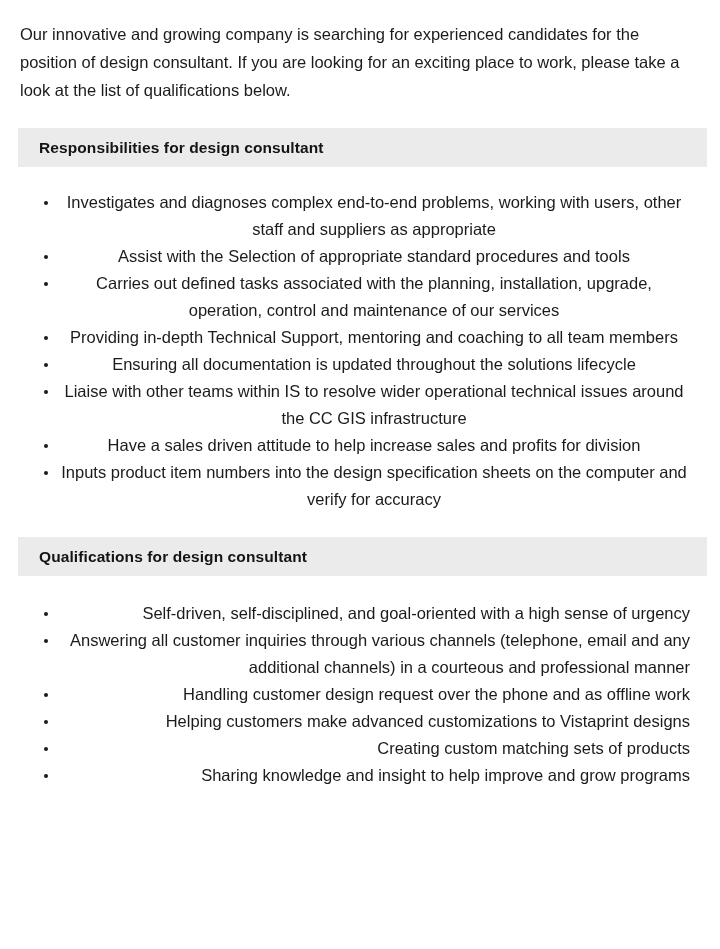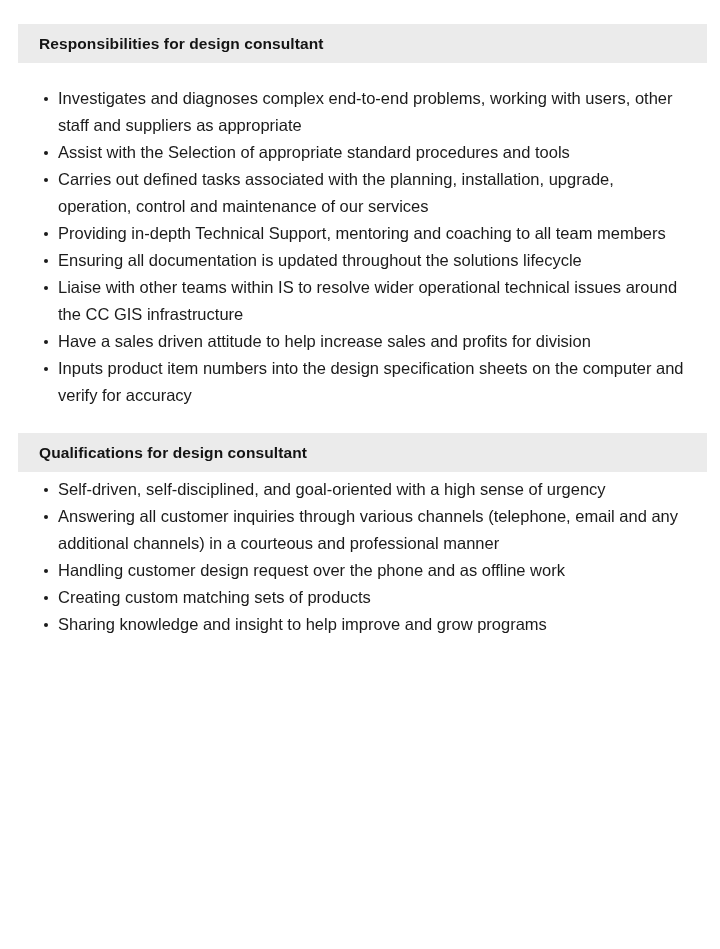--- a/index.html
+++ b/index.html
@@ -73,31 +73,34 @@
     position: absolute;
     left: 44px;
     top: 12px;
     width: 4px;
     height: 4px;
     border-radius: 50%;
     background: #1b1b1b;
   }
   .list-responsibilities {
     margin-top: 22px;
+    text-align: center;
   }
   .list-qualifications {
-    margin-top: 4px;
+    margin-top: 24px;
+    text-align: right;
   }
 </style>
 </head>
 <body>
 
 <div class="page">
 
 
+  <p class="intro">Our innovative and growing company is searching for experienced candidates for the position of design consultant. If you are looking for an exciting place to work, please take a look at the list of qualifications below.</p>
 
   <div class="section">
     <div class="section-header">
       <span class="section-header-text">Responsibilities for design consultant</span>
     </div>
     <ul class="bullet-list list-responsibilities">
       <li>Investigates and diagnoses complex end-to-end problems, working with users, other staff and suppliers as appropriate</li>
       <li>Assist with the Selection of appropriate standard procedures and tools</li>
       <li>Carries out defined tasks associated with the planning, installation, upgrade, operation, control and maintenance of our services</li>
       <li>Providing in-depth Technical Support, mentoring and coaching to all team members</li>
@@ -109,18 +112,19 @@
   </div>
 
   <div class="section">
     <div class="section-header">
       <span class="section-header-text">Qualifications for design consultant</span>
     </div>
     <ul class="bullet-list list-qualifications">
       <li>Self-driven, self-disciplined, and goal-oriented with a high sense of urgency</li>
       <li>Answering all customer inquiries through various channels (telephone, email and any additional channels) in a courteous and professional manner</li>
       <li>Handling customer design request over the phone and as offline work</li>
+      <li>Helping customers make advanced customizations to Vistaprint designs</li>
       <li>Creating custom matching sets of products</li>
       <li>Sharing knowledge and insight to help improve and grow programs</li>
     </ul>
   </div>
 
 </div>
 
 </body></html>

